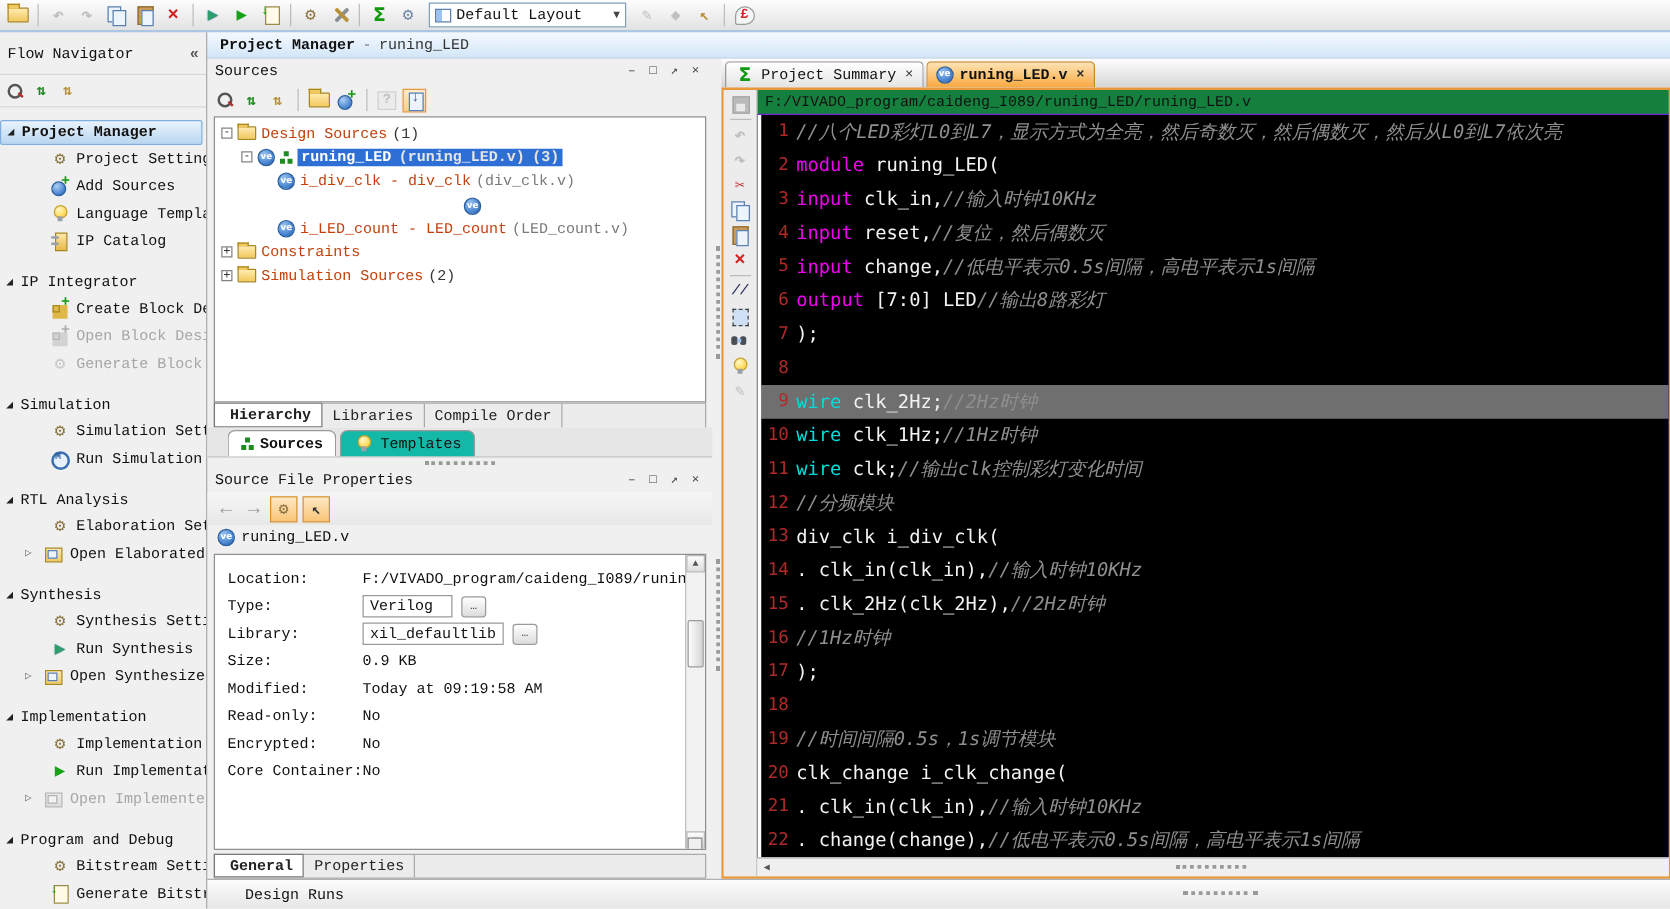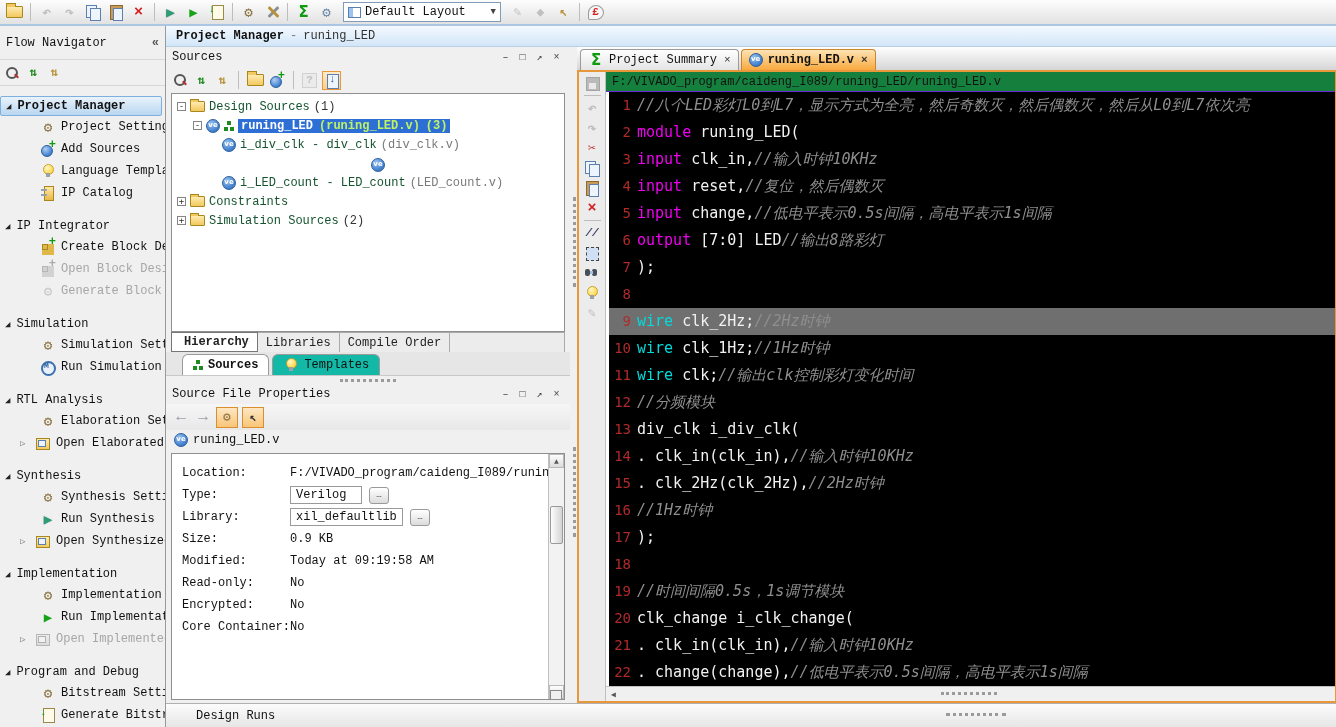--- a/index.html
+++ b/index.html
@@ -120,25 +120,25 @@
   .centercol{width:404px;flex:none;display:flex;flex-direction:column;background:#f0f0f0;min-height:0;}
   .panel-header{height:20px;flex:none;display:flex;align-items:center;padding:0 6px;gap:4px;}
   .panel-title{flex:1;white-space:nowrap;overflow:hidden;}
   .win-ctl{width:15px;height:15px;display:flex;align-items:center;justify-content:center;color:#444;font-size:10px;flex:none;}
   .src-toolbar{height:26px;flex:none;display:flex;align-items:center;gap:5px;padding:0 6px;}
   .tree-box{flex:1;margin:0 5px;background:#fff;border:1px solid #8f8f8f;overflow:hidden;padding:3px 1px;min-height:0;}
   .tree-row{height:19px;display:flex;align-items:center;gap:4px;white-space:nowrap;overflow:hidden;}
   .exp{width:9px;height:9px;border:1px solid #848484;background:#fff;color:#333;font-size:9px;line-height:7px;text-align:center;flex:none;font-family:"DejaVu Sans Mono",monospace;}
   .t-folder{width:15px;height:11px;background:linear-gradient(#ffeab0,#f2c95e);border:1px solid #a8871f;border-radius:1px;position:relative;flex:none;}
   .t-folder::before{content:'';position:absolute;top:-3px;left:-1px;width:7px;height:2px;background:#f2c95e;border:1px solid #a8871f;border-bottom:none;}
-  .t-label{color:#14532d;}
+  .t-label{color:#c2410c;}
   .t-detail{color:#7a7a7a;}
   .t-count{color:#333;}
   .selbar{background:#2e6fd6;color:#fff;font-weight:bold;padding:0 3px;display:flex;gap:6px;}
-  .selbar .t-detail,.selbar .t-count{color:#bef264;}
+  .selbar .t-detail,.selbar .t-count{color:#e5e5e5;}
   .view-tabs{height:20px;flex:none;display:flex;align-items:stretch;background:#ececec;border-top:1px solid #aaa;margin:0 5px;border-left:1px solid #aaa;border-right:1px solid #aaa;}
   .view-tab{padding:0 8px;display:flex;align-items:center;border-right:1px solid #aaa;color:#222;white-space:nowrap;}
   .view-tab.active{background:#fff;font-weight:bold;border:1px solid #777;margin:-1px 0 0 -1px;padding-left:12px;}
   .panel-tabs{height:24px;flex:none;display:flex;align-items:flex-end;gap:3px;padding-left:16px;background:#e6e6e6;border-bottom:1px solid #c8c8c8;}
   .panel-tab{height:21px;display:flex;align-items:center;gap:5px;padding:0 10px;border:1px solid #9a9a9a;border-bottom:none;border-radius:6px 6px 0 0;background:#14b8a6;white-space:nowrap;}
   .panel-tab.active{background:#fff;font-weight:bold;}
   .h-handle{height:8px;flex:none;display:flex;align-items:center;justify-content:center;}
   .h-handle i{width:56px;border-top:3px dotted #9a9a9a;display:block;}
   .sfp-toolbar{height:26px;flex:none;display:flex;align-items:center;gap:4px;padding:0 6px;background:linear-gradient(#f6f6f6,#e8e8e8);}
   .nav-arrow{color:#9aa0a8;font-weight:bold;font-size:16px;width:18px;text-align:center;}
@@ -538,20 +538,24 @@
                   <span>No</span>
                 </div>
               </div>
             <div class="vscroll">
               <span class="arr up">▲</span>
               <span class="thumb"></span>
               <span class="arr dn">▼</span>
             <span class="grip-sq"></span>
               </div>
           </div>
+          <div class="view-tabs" id="sfp-tabs" style="border-bottom:1px solid #aaa;">
+              <div class="view-tab active">General</div>
+              <div class="view-tab">Properties</div>
+            </div>
         </div>
 
         <div class="v-split"></div>
 
         <div class="editor">
           <div class="ed-tabs" id="ed-tabs">
               <div class="ed-tab">
                 <span class="ic gi-sigma">Σ</span>
                 <span>Project Summary</span>
                 <span class="tab-close">×</span>

